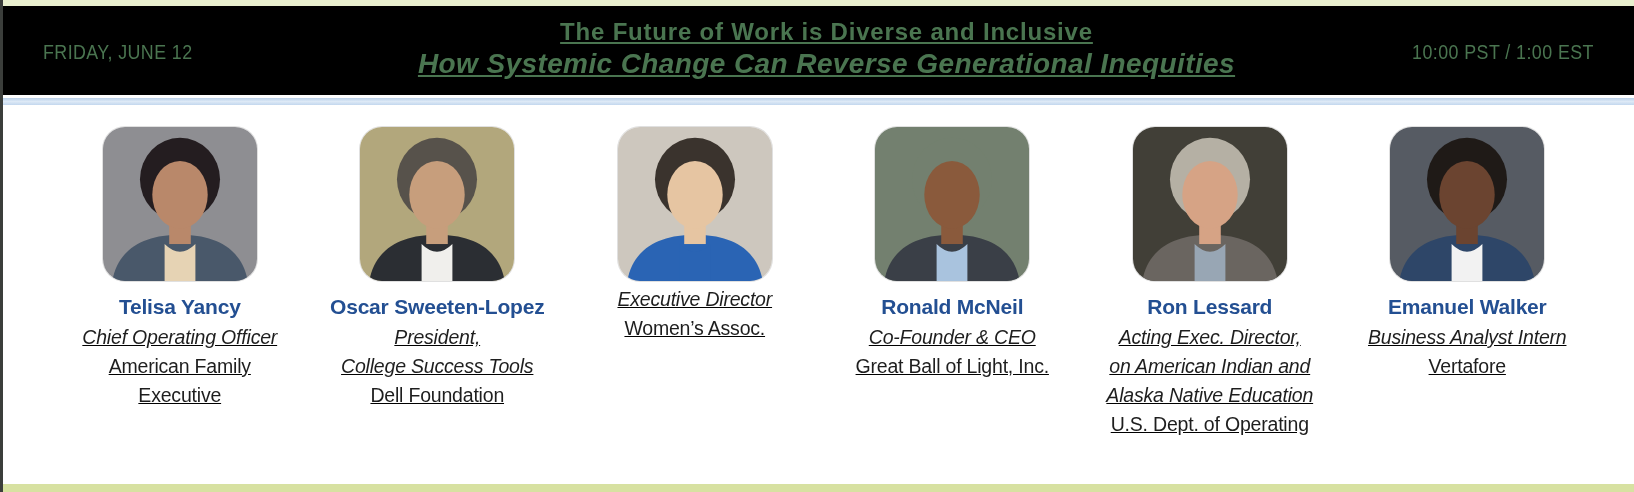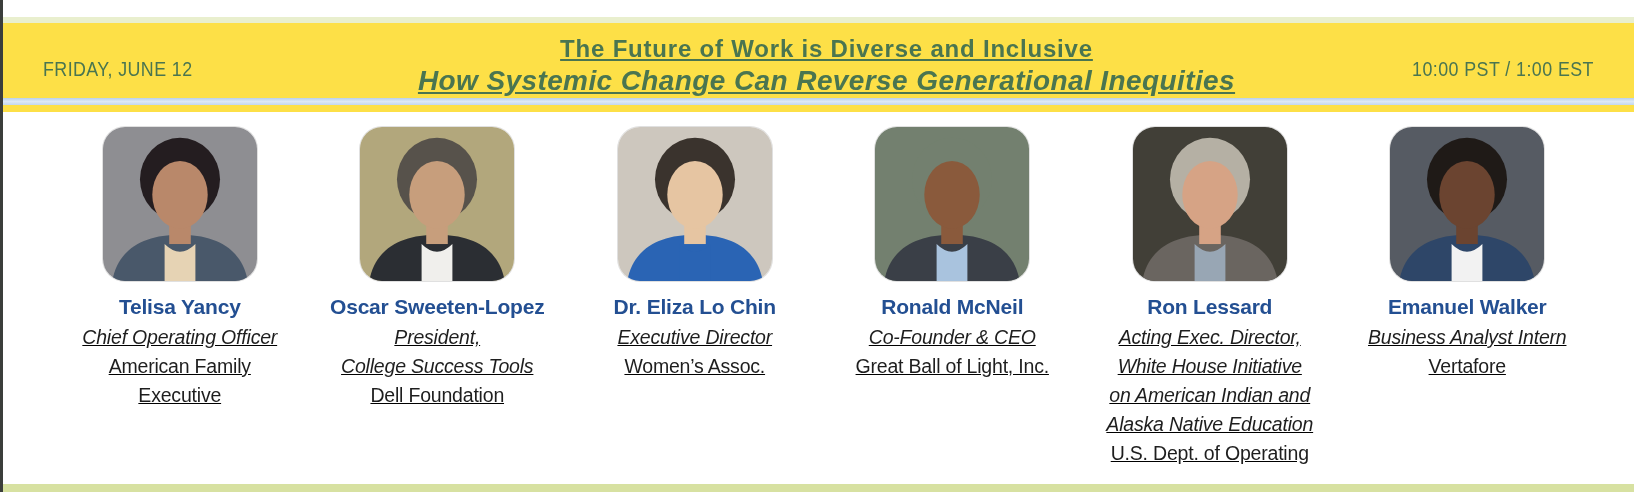--- a/index.html
+++ b/index.html
@@ -8,23 +8,22 @@
     position:relative;
     width:1634px; height:492px;
     background:#ffffff;
     border-left:3px solid #3b3e3b;
     font-family:"Liberation Sans", sans-serif;
     overflow:hidden;
   }
   
   .band {
     position:absolute; top:0; left:0; right:0; height:95px;
-    background:#fde047;
+    background:#000000;
     border-top:6px solid #e9efce;
-    margin-top:17px;
   }
   .band-date {
     position:absolute; left:40px; top:34px;
     font-size:21px; color:#4a7550; font-weight:400;
     transform:scaleX(0.85); transform-origin:left center;
     letter-spacing:0.5px; white-space:nowrap;
   }
   .band-titles {
     position:absolute; left:16px; right:0; top:10px;
     text-align:center; color:#4a7550;text-decoration:underline;
@@ -139,21 +138,20 @@
       <div class="photo">
         <svg viewBox="0 0 100 100">
           <rect x="0" y="0" width="100" height="100" fill="#cdc7be"></rect>
           <ellipse cx="50" cy="34" rx="26" ry="27" fill="#3a332d"></ellipse>
           <path d="M6,100 C10,78 28,70 50,70 C72,70 90,78 94,100 Z" fill="#2a64b4"></path>
           <path d="M40,100 L40,76 Q50,86 60,76 L60,100 Z" fill="#2a64b4"></path>
           <rect x="43" y="58" width="14" height="18" fill="#e6c5a2"></rect>
           <ellipse cx="50" cy="44" rx="18" ry="22" fill="#e6c5a2"></ellipse>
         </svg>
       </div>
-      <div class="speaker-name">Dr. Eliza Lo Chin</div>
       <div class="speaker-lines">
         <div class="line italic">Executive Director</div>
         <div class="line">Women’s Assoc.</div>
       </div>
     </div>
 
     <div class="speaker">
       <div class="photo">
         <svg viewBox="0 0 100 100">
           <rect x="0" y="0" width="100" height="100" fill="#73806f"></rect>
@@ -178,21 +176,20 @@
           <ellipse cx="50" cy="34" rx="26" ry="27" fill="#b5b0a4"></ellipse>
           <path d="M6,100 C10,78 28,70 50,70 C72,70 90,78 94,100 Z" fill="#6a6560"></path>
           <path d="M40,100 L40,76 Q50,86 60,76 L60,100 Z" fill="#98a6b4"></path>
           <rect x="43" y="58" width="14" height="18" fill="#d6a385"></rect>
           <ellipse cx="50" cy="44" rx="18" ry="22" fill="#d6a385"></ellipse>
         </svg>
       </div>
       <div class="speaker-name">Ron Lessard</div>
       <div class="speaker-lines">
         <div class="line italic">Acting Exec. Director,</div>
-        <div class="line italic">White House Initiative</div>
         <div class="line italic">on American Indian and</div>
         <div class="line italic">Alaska Native Education</div>
         <div class="line">U.S. Dept. of Operating</div>
       </div>
     </div>
 
     <div class="speaker">
       <div class="photo">
         <svg viewBox="0 0 100 100">
           <rect x="0" y="0" width="100" height="100" fill="#565b63"></rect>

